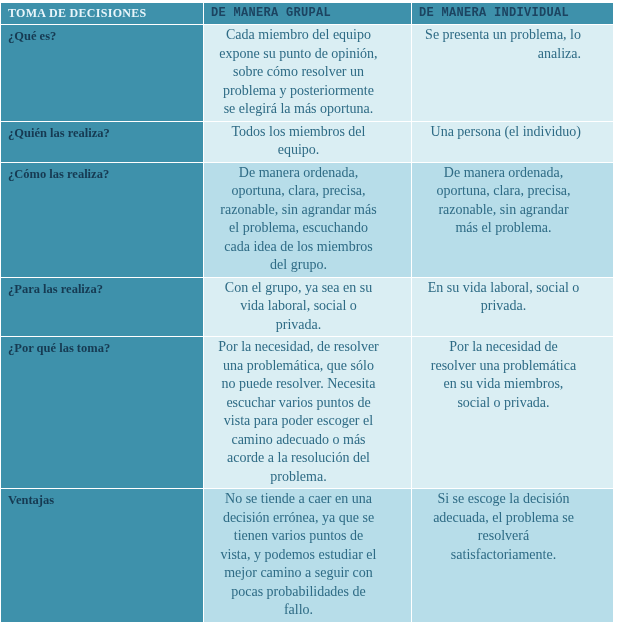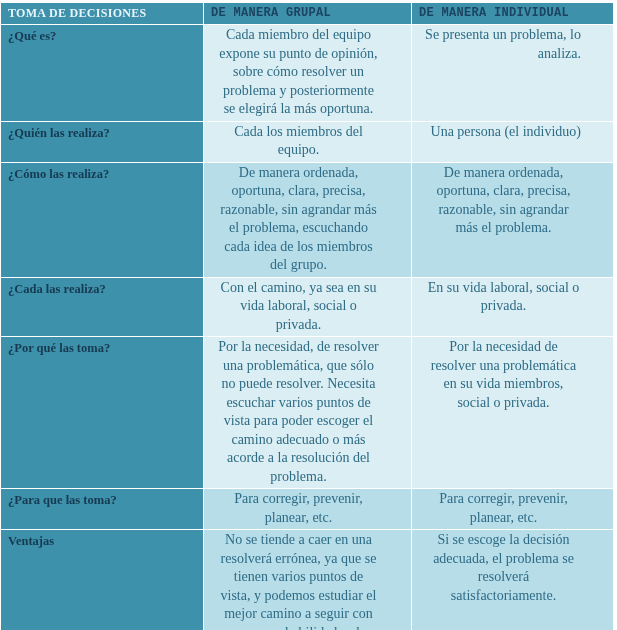--- a/index.html
+++ b/index.html
@@ -85,48 +85,43 @@
   </thead>
   <tbody id="table-body">
   <tr class="shade-light">
     <th class="q" scope="row">¿Qué es?</th>
     <td class="c cell-grupal">Cada miembro del equipo expone su punto de opinión, sobre cómo resolver un problema y posteriormente se elegirá la más oportuna.</td>
     <td class="c cell-individual align-left">Se presenta un problema, lo analiza.</td>
   </tr>
 
   <tr class="shade-light">
     <th class="q" scope="row">¿Quién las realiza?</th>
-    <td class="c cell-grupal">Cada los miembros del equipo.</td>
+    <td class="c cell-grupal">Todos los miembros del equipo.</td>
     <td class="c cell-individual align-left">Una persona (el individuo)</td>
   </tr>
 
   <tr class="shade-medium">
     <th class="q" scope="row">¿Cómo las realiza?</th>
     <td class="c cell-grupal">De manera ordenada, oportuna, clara, precisa, razonable, sin agrandar más el problema, escuchando cada idea de los miembros del grupo.</td>
     <td class="c cell-individual">De manera ordenada, oportuna, clara, precisa, razonable, sin agrandar más el problema.</td>
   </tr>
 
   <tr class="shade-light">
-    <th class="q" scope="row">¿Cada las realiza?</th>
-    <td class="c cell-grupal">Con el camino, ya sea en su vida laboral, social o privada.</td>
+    <th class="q" scope="row">¿Para las realiza?</th>
+    <td class="c cell-grupal">Con el grupo, ya sea en su vida laboral, social o privada.</td>
     <td class="c cell-individual">En su vida laboral, social o privada.</td>
   </tr>
 
 
   <tr class="shade-light">
     <th class="q" scope="row">¿Por qué las toma?</th>
     <td class="c cell-grupal">Por la necesidad, de resolver una problemática, que sólo no puede resolver. Necesita escuchar varios puntos de vista para poder escoger el camino adecuado o más acorde a la resolución del problema.</td>
     <td class="c cell-individual">Por la necesidad de resolver una problemática en su vida miembros, social o privada.</td>
   </tr>
 
-  <tr class="shade-medium">
-    <th class="q" scope="row">¿Para que las toma?</th>
-    <td class="c cell-grupal">Para corregir, prevenir, planear, etc.</td>
-    <td class="c cell-individual">Para corregir, prevenir, planear, etc.</td>
-  </tr>
 
   <tr class="shade-medium">
     <th class="q" scope="row">Ventajas</th>
-    <td class="c cell-grupal">No se tiende a caer en una resolverá errónea, ya que se tienen varios puntos de vista, y podemos estudiar el mejor camino a seguir con pocas probabilidades de fallo.</td>
+    <td class="c cell-grupal">No se tiende a caer en una decisión errónea, ya que se tienen varios puntos de vista, y podemos estudiar el mejor camino a seguir con pocas probabilidades de fallo.</td>
     <td class="c cell-individual">Si se escoge la decisión adecuada, el problema se resolverá satisfactoriamente.</td>
   </tr>
 </tbody>
 </table>
 
 </body></html>

